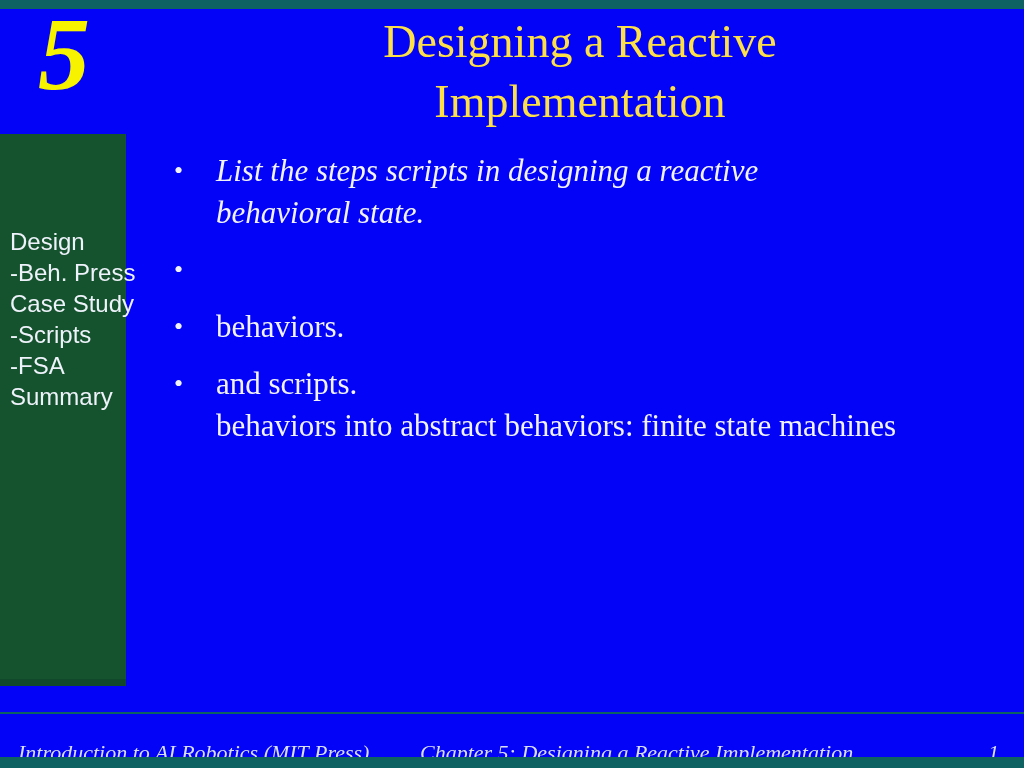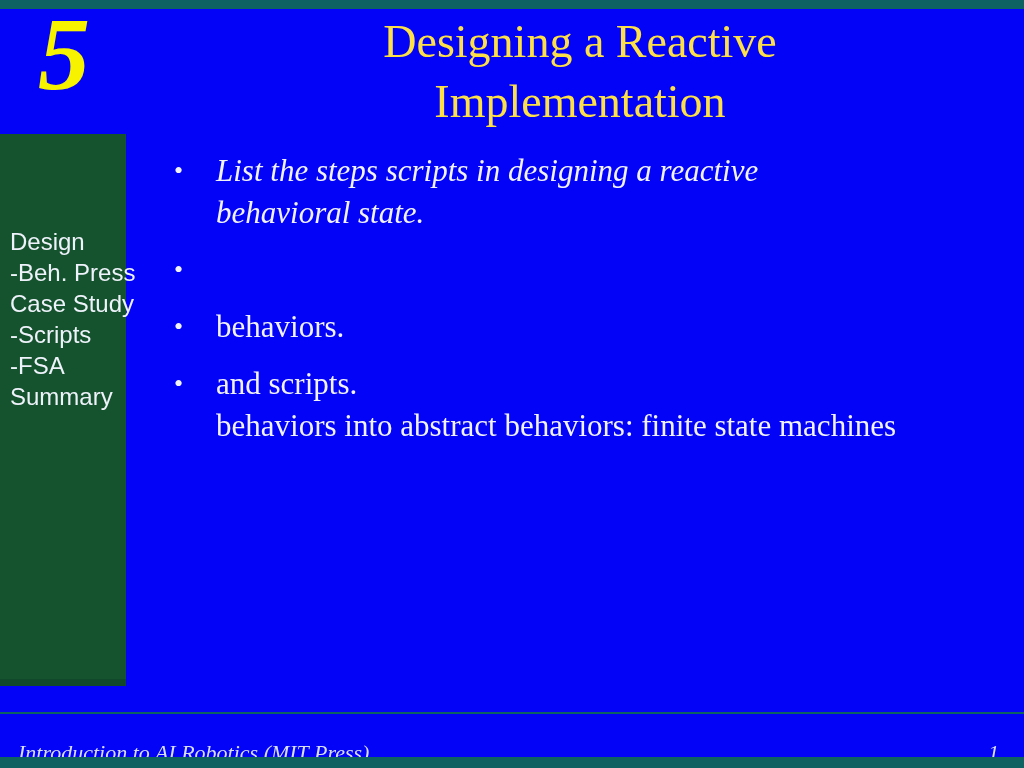--- a/index.html
+++ b/index.html
@@ -134,18 +134,19 @@
         <span class="bullet-line">behaviors into abstract behaviors: finite state machines</span>
       </span>
     </div>
 
   </div>
 
   <div class="footer-divider"></div>
 
   <div class="footer">
     <span class="footer-left">Introduction to AI Robotics (MIT Press)</span>
+    <span class="footer-center">Chapter 5: Designing a Reactive Implementation</span>
     <span class="footer-page">1</span>
   </div>
 
   <div class="edge-bar bottom"></div>
 
 </div>
 
 </body></html>

